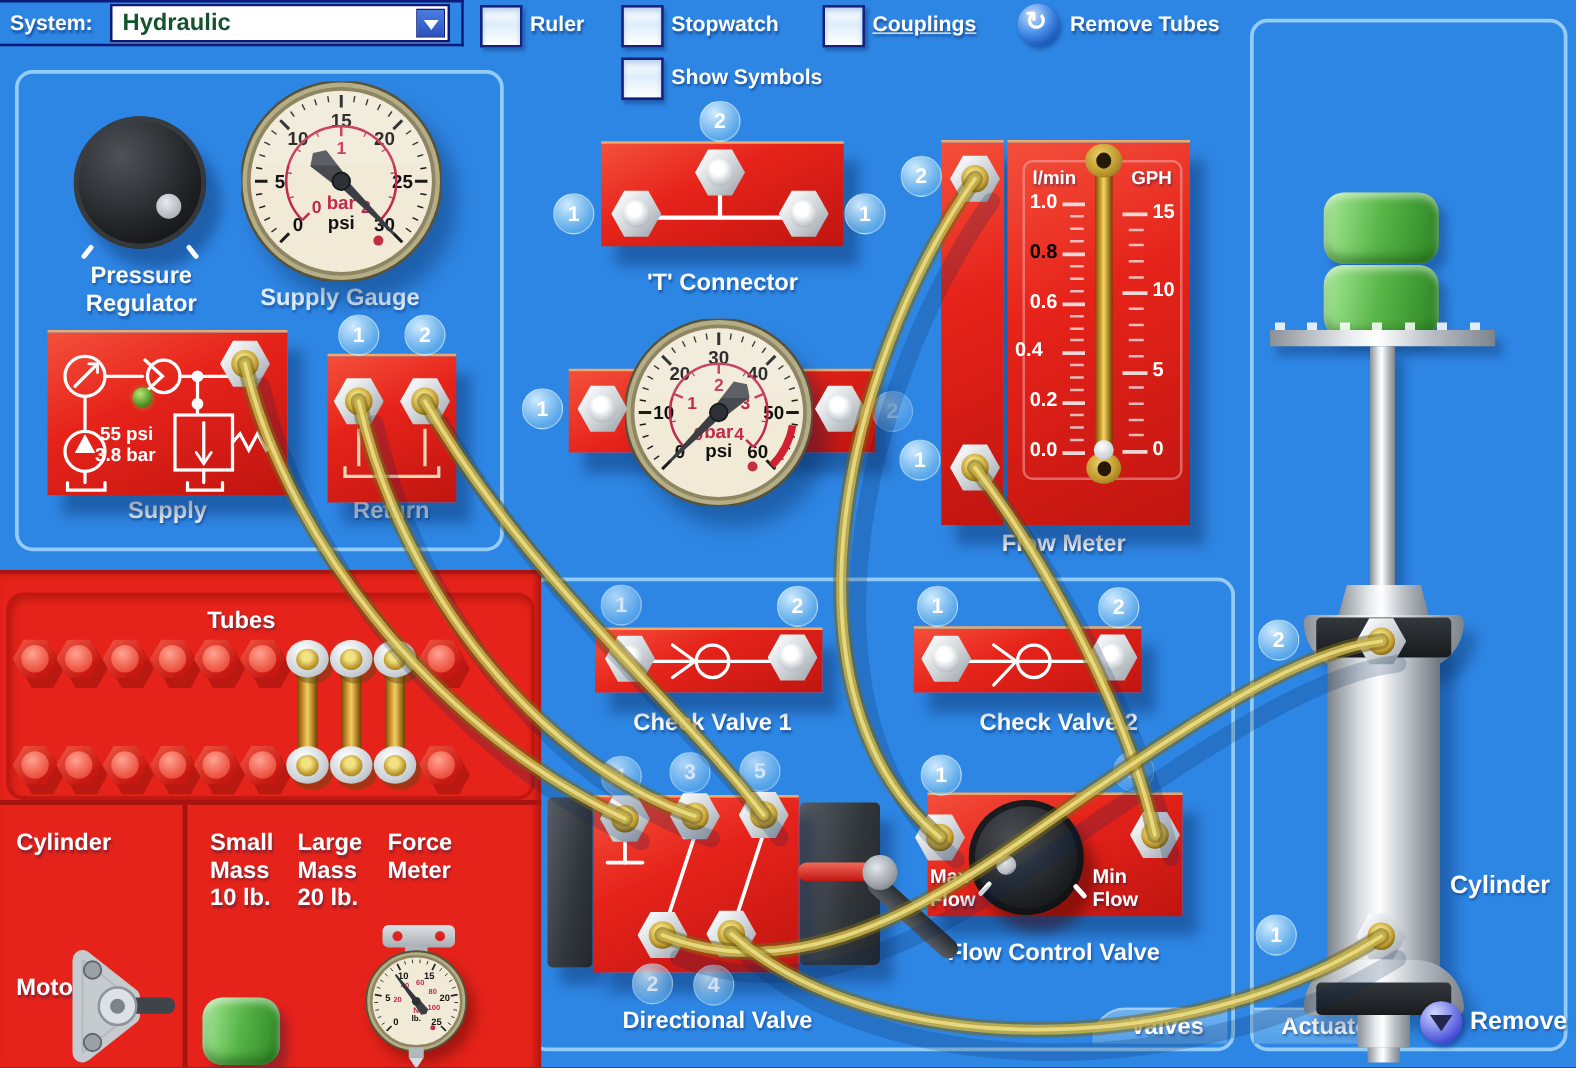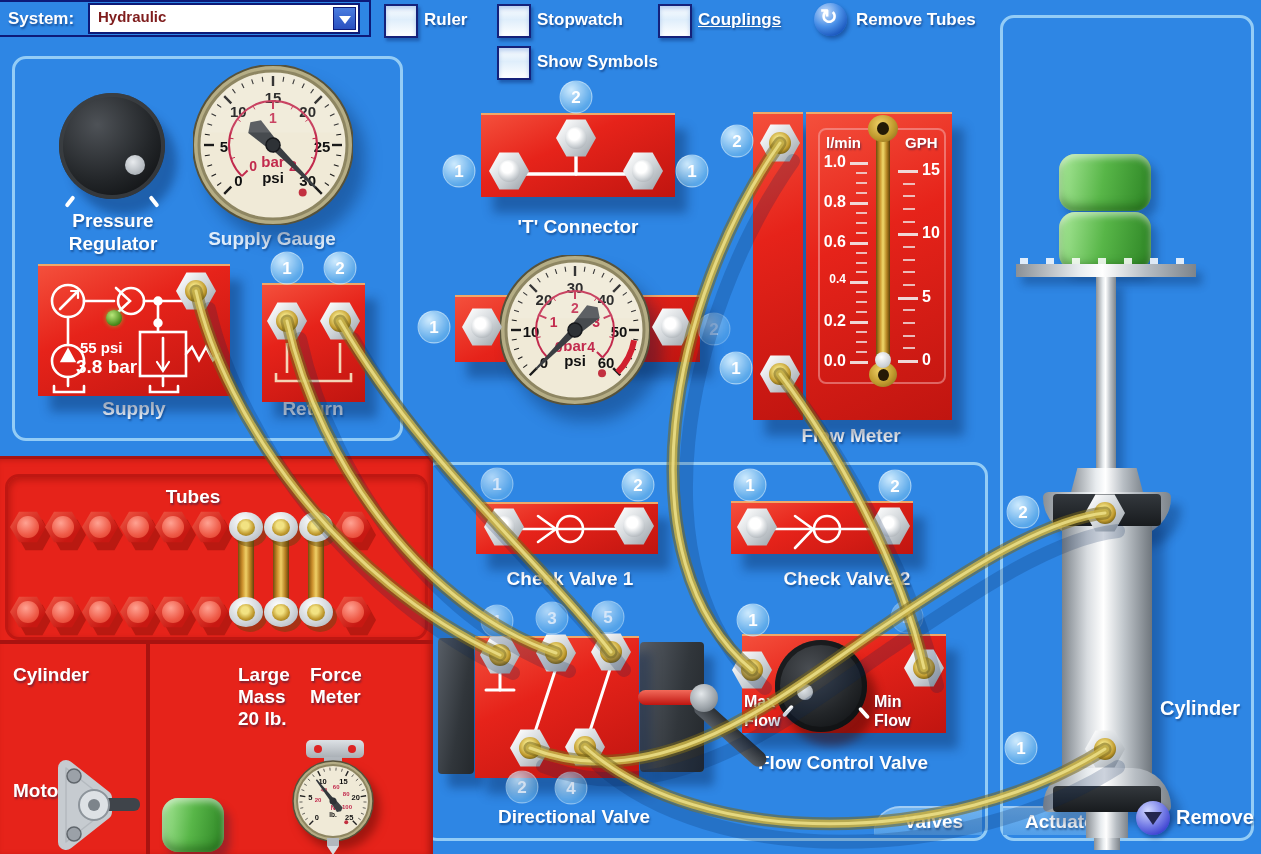--- a/index.html
+++ b/index.html
@@ -45,21 +45,21 @@
 
 <div id="app">
 
   <div class="panel" style="left:12px;top:56px;width:385px;height:379px;"></div>
   <div class="panel" style="left:423px;top:462px;width:559px;height:373px;"></div>
   <div class="panel" style="left:1000px;top:15px;width:248px;height:820px;"></div>
 
   <div class="abs" style="left:0;top:0;width:371px;height:37px;border:2px solid #0d1a78;border-left:none;box-sizing:border-box;z-index:60;"></div>
   <div class="toplbl" style="left:8px;top:9px;">System:</div>
   <div class="abs" style="left:88px;top:3px;width:272px;height:31px;background:#fff;border:2px solid #0d1a78;box-sizing:border-box;z-index:61;">
-    <span style="position:absolute;left:8px;top:3px;font-size:15px;font-weight:bold;color:#7f1d1d;">Hydraulic</span>
+    <span style="position:absolute;left:8px;top:3px;font-size:19px;font-weight:bold;color:#14532d;">Hydraulic</span>
     <span style="position:absolute;right:2px;top:2px;width:23px;height:23px;background:linear-gradient(180deg,#4a7de0,#2a50c0);border:1px solid #0d1a78;box-sizing:border-box;">
       <span style="position:absolute;left:5px;top:8px;width:0;height:0;border-left:6px solid transparent;border-right:6px solid transparent;border-top:8px solid #fff;"></span>
     </span>
   </div>
   <div class="chk" style="left:384px;top:4px;"></div>
   <div class="toplbl" style="left:424px;top:10px;">Ruler</div>
   <div class="chk" style="left:497px;top:4px;"></div>
   <div class="toplbl" style="left:537px;top:10px;">Stopwatch</div>
   <div class="chk" style="left:658px;top:4px;"></div>
   <div class="toplbl" style="left:698px;top:10px;text-decoration:underline;">Couplings</div>
@@ -170,21 +170,21 @@
         <circle cx="30" cy="95" r="16"></circle>
           <path d="M30,84 L24,95 L36,95 Z" fill="#fff"></path>
         <path d="M30,111 L30,120 M16,120 L16,126 L46,126 L46,120"></path>
         <path d="M125,110 L125,120 M112,120 L112,126 L140,126 L140,120"></path>
         <line x1="150" y1="35" x2="158" y2="29"></line>
       </g>
     </svg>
     <span style="position:absolute;left:68px;top:44px;width:16px;height:16px;border-radius:50%;
                  background:radial-gradient(circle at 38% 32%,#b8e87a,#4d8f1f 65%,#2d5c10);box-shadow:0 0 4px rgba(120,200,60,.8);"></span>
     <span style="position:absolute;left:42px;top:73px;color:#fff;font-size:15px;font-weight:bold;">55 psi</span>
-    <span style="position:absolute;left:38px;top:90px;color:#fff;font-size:19px;font-weight:bold;">3.8 bar</span>
+    <span style="position:absolute;left:38px;top:90px;color:#fff;font-size:15px;font-weight:bold;">3.8 bar</span>
   </div>
   <div class="port tubed" style="left:196px;top:291px;"></div>
   <div class="lbl ctr" style="left:134px;top:398px;font-size:19px;opacity:.92;">Supply</div>
 
   <div class="rblock" style="left:262px;top:283px;width:103px;height:117px;">
     <svg width="103" height="117" viewBox="0 0 103 117">
       <g stroke="#f7e9c8" stroke-width="2.6" fill="none" opacity=".9">
         <path d="M25,58 L25,88 M78,58 L78,88 M14,88 L14,96 L89,96 L89,88"></path>
       </g>
     </svg>
@@ -288,31 +288,31 @@
   <div class="rblock" style="left:806px;top:112px;width:146px;height:306px;"></div>
   <div class="abs" style="left:818px;top:128px;width:124px;height:252px;border:2px solid rgba(245,180,180,.5);border-radius:8px;z-index:3;"></div>
   <div class="lbl" style="left:826px;top:134px;font-size:15px;z-index:4;">l/min</div>
   <div class="lbl" style="left:905px;top:134px;font-size:15px;z-index:4;">GPH</div>
   <div id="fm-scales" class="abs" style="left:806px;top:112px;width:146px;height:306px;z-index:3;">
       <div style="position:absolute;left:6px;top:41px;width:34px;text-align:right;color:#fff;font-weight:bold;font-size:16px;">1.0</div>
       <div style="position:absolute;left:44px;top:50px;width:18px;height:3px;background:rgba(240,225,225,.95);"></div>
       <div style="position:absolute;left:50px;top:59.95px;width:11px;height:2px;background:rgba(240,225,225,.8);"></div>
       <div style="position:absolute;left:50px;top:69.9px;width:11px;height:2px;background:rgba(240,225,225,.8);"></div>
       <div style="position:absolute;left:50px;top:79.85px;width:11px;height:2px;background:rgba(240,225,225,.8);"></div>
-      <div style="position:absolute;left:6px;top:80.8px;width:34px;text-align:right;color:#ffffff;font-weight:bold;font-size:16px;">0.8</div>
+      <div style="position:absolute;left:6px;top:80.8px;width:34px;text-align:right;color:#000000;font-weight:bold;font-size:16px;">0.8</div>
       <div style="position:absolute;left:44px;top:89.8px;width:18px;height:3px;background:rgba(240,225,225,.95);"></div>
       <div style="position:absolute;left:50px;top:99.75px;width:11px;height:2px;background:rgba(240,225,225,.8);"></div>
       <div style="position:absolute;left:50px;top:109.69999999999999px;width:11px;height:2px;background:rgba(240,225,225,.8);"></div>
       <div style="position:absolute;left:50px;top:119.64999999999999px;width:11px;height:2px;background:rgba(240,225,225,.8);"></div>
       <div style="position:absolute;left:6px;top:120.6px;width:34px;text-align:right;color:#fff;font-weight:bold;font-size:16px;">0.6</div>
       <div style="position:absolute;left:44px;top:129.6px;width:18px;height:3px;background:rgba(240,225,225,.95);"></div>
       <div style="position:absolute;left:50px;top:139.54999999999998px;width:11px;height:2px;background:rgba(240,225,225,.8);"></div>
       <div style="position:absolute;left:50px;top:149.5px;width:11px;height:2px;background:rgba(240,225,225,.8);"></div>
       <div style="position:absolute;left:50px;top:159.45px;width:11px;height:2px;background:rgba(240,225,225,.8);"></div>
-      <div style="position:absolute;left:6px;top:160.39999999999998px;width:34px;text-align:right;color:#fff;font-weight:bold;font-size:12px;">0.4</div>
+      <div style="position:absolute;left:6px;top:160.39999999999998px;width:34px;text-align:left;color:#fff;font-weight:bold;font-size:16px;">0.4</div>
       <div style="position:absolute;left:44px;top:169.39999999999998px;width:18px;height:3px;background:rgba(240,225,225,.95);"></div>
       <div style="position:absolute;left:50px;top:179.34999999999997px;width:11px;height:2px;background:rgba(240,225,225,.8);"></div>
       <div style="position:absolute;left:50px;top:189.29999999999998px;width:11px;height:2px;background:rgba(240,225,225,.8);"></div>
       <div style="position:absolute;left:50px;top:199.24999999999997px;width:11px;height:2px;background:rgba(240,225,225,.8);"></div>
       <div style="position:absolute;left:6px;top:200.2px;width:34px;text-align:right;color:#fff;font-weight:bold;font-size:16px;">0.2</div>
       <div style="position:absolute;left:44px;top:209.2px;width:18px;height:3px;background:rgba(240,225,225,.95);"></div>
       <div style="position:absolute;left:50px;top:219.14999999999998px;width:11px;height:2px;background:rgba(240,225,225,.8);"></div>
       <div style="position:absolute;left:50px;top:229.1px;width:11px;height:2px;background:rgba(240,225,225,.8);"></div>
       <div style="position:absolute;left:50px;top:239.04999999999998px;width:11px;height:2px;background:rgba(240,225,225,.8);"></div>
       <div style="position:absolute;left:6px;top:240px;width:34px;text-align:right;color:#fff;font-weight:bold;font-size:16px;">0.0</div>
@@ -490,20 +490,21 @@
     <polygon points="14,12 52,42 52,56 14,86" fill="#c6cbd0" stroke="#c6cbd0" stroke-width="16" stroke-linejoin="round"></polygon>
     <polygon points="14,12 52,42 52,56 14,86" fill="#c6cbd0" stroke="#9aa0a6" stroke-width="1.5" stroke-linejoin="round" opacity=".4"></polygon>
     <rect x="44" y="42" width="44" height="13" rx="6" fill="#3f444a"></rect>
     <rect x="44" y="44" width="12" height="9" fill="#b8bec4"></rect>
     <circle cx="22" cy="20" r="7" fill="#9ba1a8" stroke="#60666c" stroke-width="1.5"></circle>
     <circle cx="22" cy="78" r="7" fill="#9ba1a8" stroke="#60666c" stroke-width="1.5"></circle>
     <circle cx="42" cy="49" r="15" fill="#dde1e5" stroke="#8d949b" stroke-width="2"></circle>
     <circle cx="42" cy="49" r="6" fill="#7d848b"></circle>
   </svg>
 
+  <div class="lbl" style="left:168px;top:664px;width:72px;font-size:19px;line-height:22px;z-index:5;">Small Mass 10 lb.</div>
   <div class="lbl" style="left:238px;top:664px;width:72px;font-size:19px;line-height:22px;z-index:5;">Large Mass 20 lb.</div>
   <div class="lbl" style="left:310px;top:664px;width:64px;font-size:19px;line-height:22px;z-index:5;">Force Meter</div>
   <div class="greenmass" style="left:162px;top:798px;width:62px;height:54px;"></div>
 
   <div class="abs" style="left:306px;top:740px;width:58px;height:18px;border-radius:5px;z-index:5;background:linear-gradient(180deg,#dde1e5,#a8aeb4);">
     <span style="position:absolute;left:8px;top:5px;width:8px;height:8px;border-radius:50%;background:#d22;"></span>
     <span style="position:absolute;right:8px;top:5px;width:8px;height:8px;border-radius:50%;background:#d22;"></span>
   </div>
   <div class="abs" style="left:324px;top:757px;width:18px;height:10px;background:#b2b8be;z-index:5;"></div>
   <svg id="gauge-force" class="abs" style="left:291px;top:759px;z-index:6;filter:drop-shadow(6px 8px 5px rgba(90,8,4,.5));" width="84" height="84" viewBox="-42 -42 84 84">

